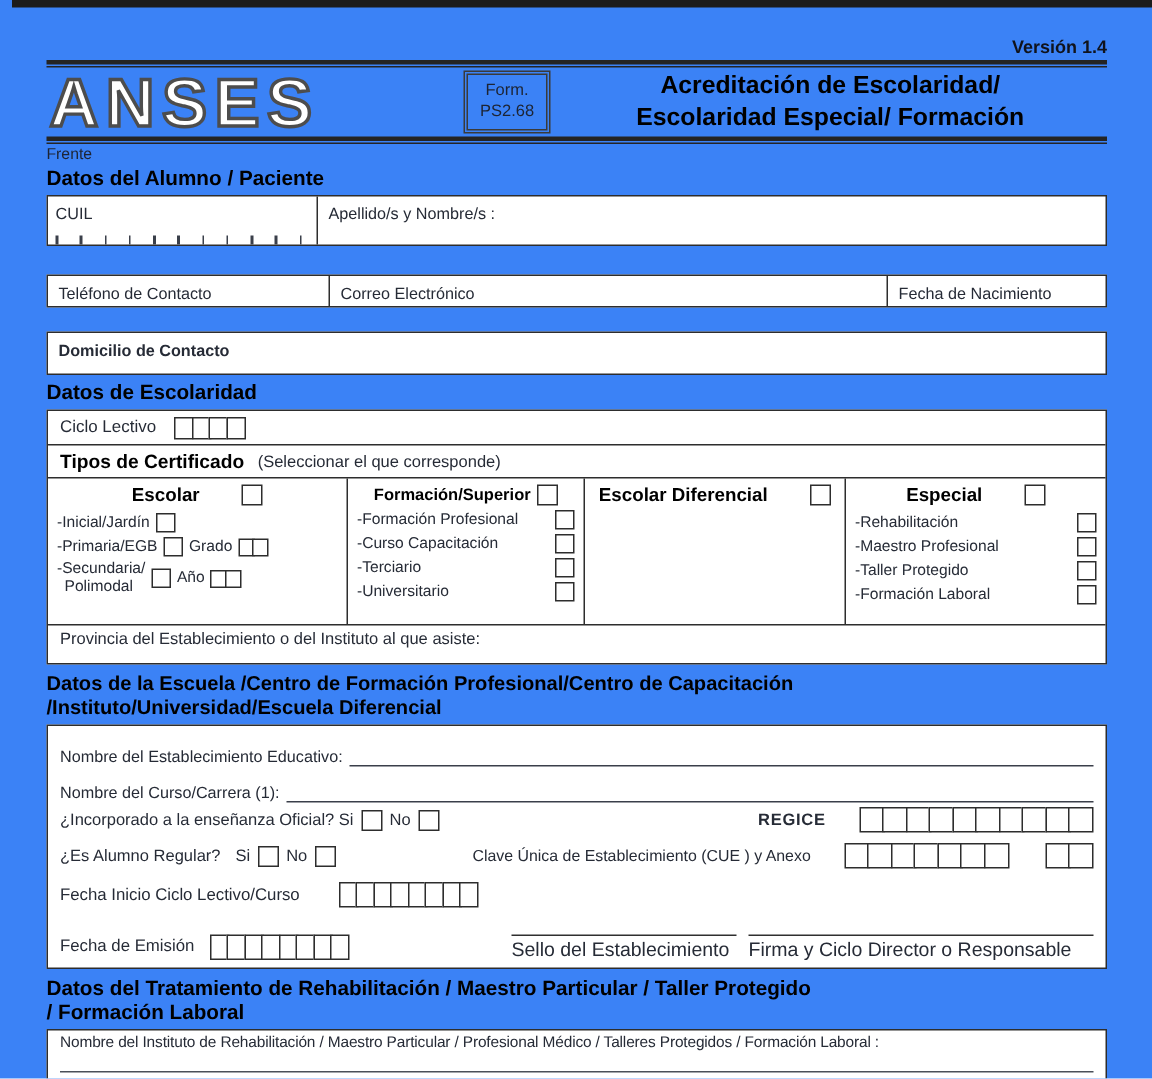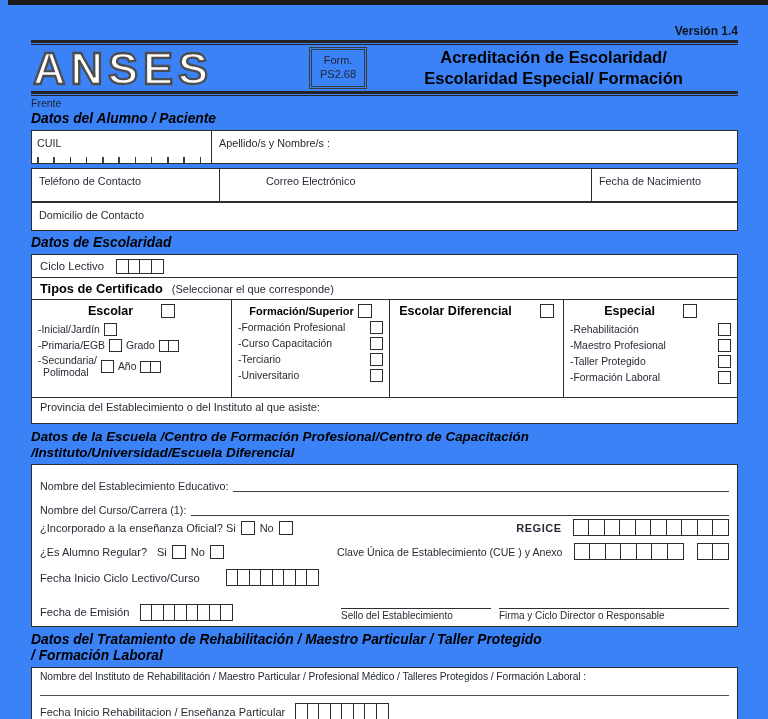--- a/index.html
+++ b/index.html
@@ -22,37 +22,37 @@
   }
   .form-box {
     flex:0 0 auto; width:54px; height:38px; margin-left:98px;
     border:1.5px solid #3a3a3a; outline:1px solid #3a3a3a; outline-offset:1.5px;
     display:flex; flex-direction:column; align-items:center; justify-content:center;
     font-size:11px; color:#1d2433; line-height:1.25;
   }
   .title { flex:1; text-align:center; font-weight:bold; font-size:16.5px; color:#000; line-height:1.25; padding-left:6px; }
 
   .frente { font-size:10.5px; color:#1d2433; margin-top:2px; line-height:1.1; }
-  .sec-heading { font-size:13.8px; font-weight:bold; color:#000; line-height:1.18; margin:1px 0 3px 0;font-style:italic; }
+  .sec-heading { font-size:13.8px; font-weight:bold; color:#000; line-height:1.18; margin:1px 0 3px 0; }
   .sec-heading.two { margin-top:5px; }
 
   .fbox { border:1.6px solid #2d2d2d; background:#fff; }
   .lbl { font-size:10.8px; color:#262b36; }
 
   
   .boxA { display:flex; height:34px; margin-top:1px; }
   .cuil-cell { width:180px; border-right:1.6px solid #2d2d2d; padding:2px 5px; position:relative; }
   .cuil-ticks { position:absolute; left:5px; right:10px; bottom:0; display:flex; justify-content:space-between; align-items:flex-end; }
   .tick { width:1.5px; height:6px; background:#3a3f4a; }
   .cellpad { padding:2px 7px; }
-  .boxB { display:flex; height:34px; margin-top:4px;gap:39px; }
+  .boxB { display:flex; height:22px; margin-top:19px; }
   .phone-cell { width:188px; border-right:1.6px solid #2d2d2d; }
   .email-cell { flex:1; }
   .birth-cell { width:146px; border-left:1.6px solid #2d2d2d; }
-  .boxC { height:29px; margin-top:0; }
+  .boxC { height:29px; margin-top:16px;font-weight:bold; }
 
   
   .comb { display:flex; }
   .comb .cell { width:13px; height:15px; border:1.5px solid #2d2d2d; background:#fff; }
   .comb .cell + .cell { margin-left:-1.5px; }
   .comb.tall .cell { width:13px; height:17px; }
   .comb.lg .cell { width:17px; height:17px; }
   .comb.sm .cell { width:11px; height:12px; }
 
   .cb { display:inline-block; width:14px; height:14px; border:1.6px solid #2d2d2d; background:#fff; flex:0 0 auto; }
@@ -75,28 +75,28 @@
   .item.sb { justify-content:space-between; }
   .two-line { line-height:1.1; }
   .provincia { padding:3px 8px 0 8px; height:25px; font-size:11px; }
 
   
   .boxE { padding:2px 8px 4px 8px; }
   .line-row { display:flex; align-items:flex-end; height:25px; }
   .fill-line { flex:1; border-bottom:1.2px solid #3a3f4a; height:13px; margin-left:5px; }
   .qr-row { display:flex; align-items:center; justify-content:space-between; height:24px; }
   .q-left { display:flex; align-items:center; gap:5px; font-size:11px; }
-  .r-right { display:flex; align-items:center; gap:11px; }
+  .r-right { display:flex; align-items:center; gap:22px; }
   .r-right .lab { font-size:11px; font-weight:bold; letter-spacing:0.5px; }
   .r-right .lab.normal { font-weight:normal; letter-spacing:0; font-size:10.6px; }
   .date-row { display:flex; align-items:center; gap:26px; height:28px; }
   .emis-row { display:flex; align-items:flex-end; justify-content:space-between; height:30px; padding-bottom:1px; }
   .emis-left { display:flex; align-items:center; gap:10px; }
   .sigs { display:flex; gap:8px; align-items:flex-end; }
-  .sig { border-top:1.4px solid #2f2f2f; font-size:10px; padding-top:1px; white-space:nowrap; }
+  .sig { border-top:1.4px solid #2f2f2f; font-size:13px; padding-top:1px; white-space:nowrap; }
   .sig.a { width:150px; }
   .sig.b { width:230px; }
 
   
   .boxF { padding:3px 8px 0 8px; }
   .inst-lbl { font-size:10.3px; letter-spacing:-0.1px; white-space:nowrap; }
   .solo-line { border-bottom:1.1px solid #4a4f58; height:1px; margin-top:13px; }
   .rehab-row { display:flex; align-items:center; gap:10px; margin-top:7px; }
 </style>
 </head>

